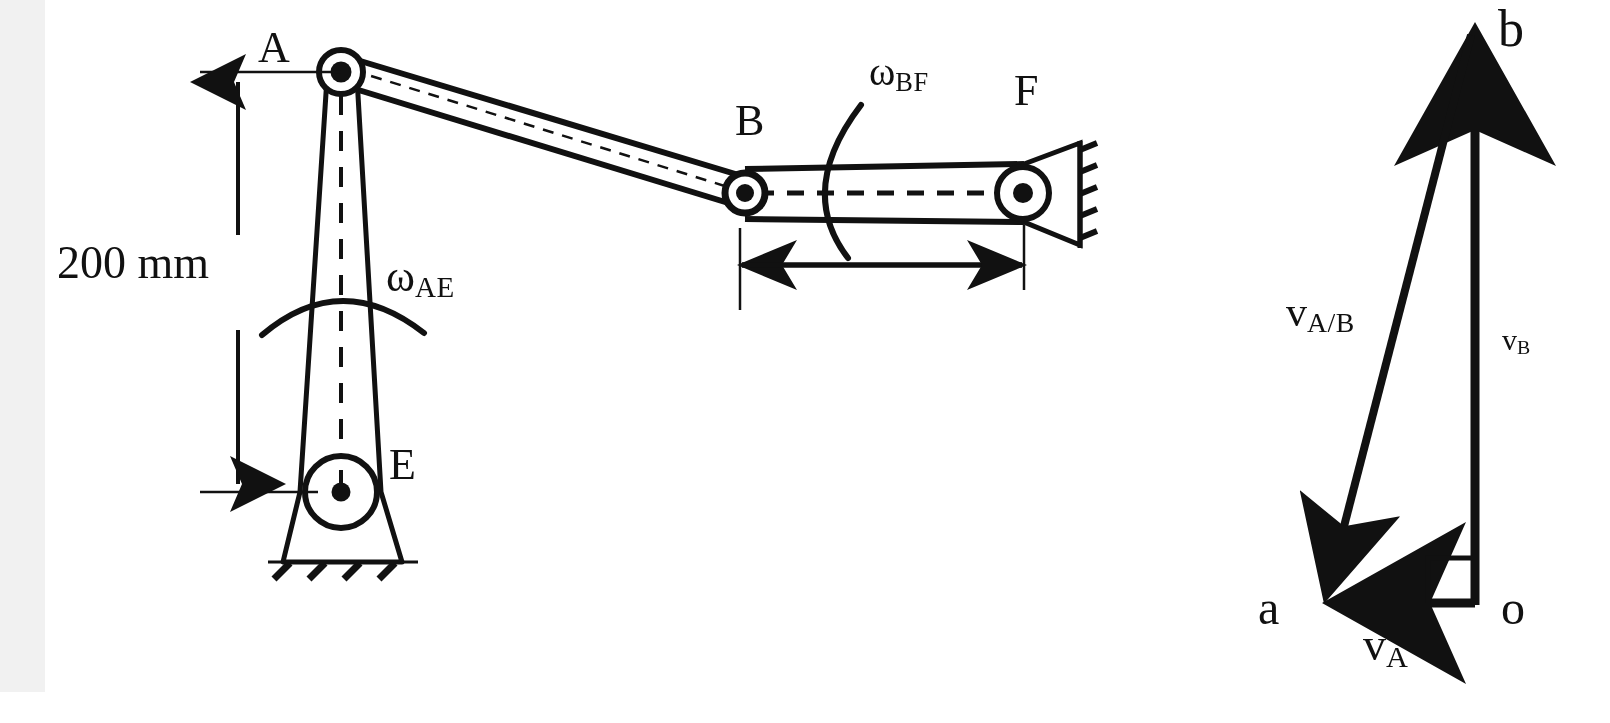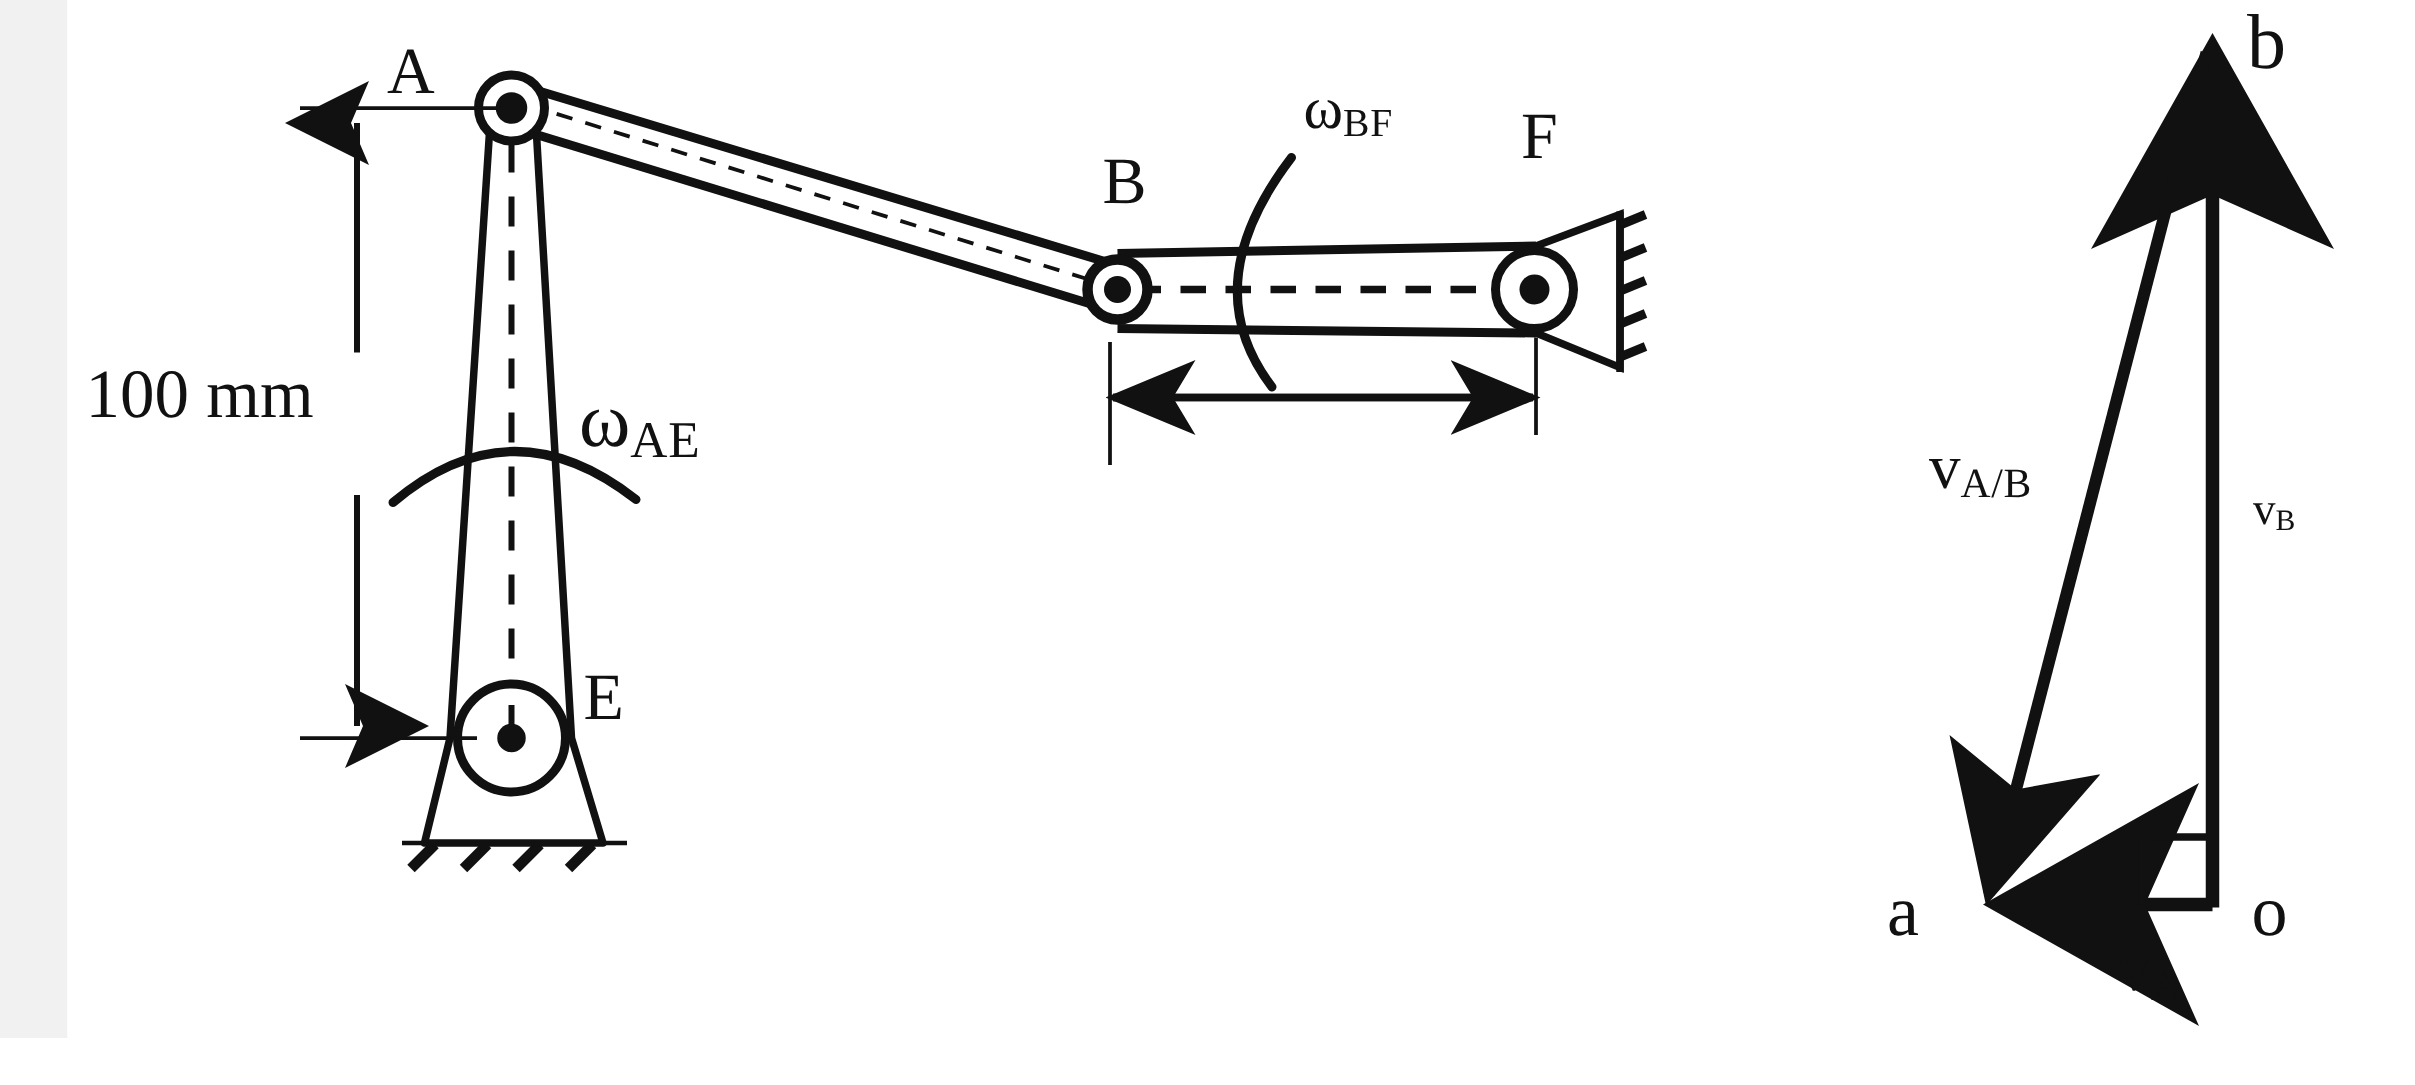--- a/index.html
+++ b/index.html
@@ -122,23 +122,23 @@
 
     <line x1="1475" y1="603" x2="1340" y2="603" stroke="#111" stroke-width="9" marker-end="url(#arrBig)"></line>
 
     <line x1="1471" y1="35" x2="1326" y2="596" stroke="#111" stroke-width="8" marker-end="url(#arrSolid)"></line>
 
     <path d="M1428,603 L1428,558 L1473,558" fill="none" stroke="#111" stroke-width="5"></path>
   </svg>
 
   <div class="lbl lbl-serif" style="left:258px;top:26px;font-size:44px;">A</div>
 
-  <div class="lbl lbl-serif" style="left:57px;top:240px;font-size:46px;">100 mm</div>
+  <div class="lbl lbl-serif" style="left:57px;top:240px;font-size:46px;">200 mm</div>
 
-  <div class="lbl lbl-serif" style="left:386px;top:255px;font-size:52px;">
+  <div class="lbl lbl-serif" style="left:386px;top:255px;font-size:44px;">
     <span>ω</span><span class="sub">AE</span>
   </div>
 
   <div class="lbl lbl-serif" style="left:389px;top:443px;font-size:44px;">E</div>
 
   <div class="lbl lbl-serif" style="left:735px;top:99px;font-size:44px;">B</div>
 
   <div class="lbl lbl-serif" style="left:869px;top:52px;font-size:40px;">
     <span>ω</span><span class="sub">BF</span>
   </div>
@@ -153,17 +153,17 @@
   </div>
 
   <div class="lbl lbl-serif" style="left:1502px;top:325px;font-size:30px;">
     <span>v</span><span class="sub">B</span>
   </div>
 
   <div class="lbl lbl-serif" style="left:1258px;top:584px;font-size:48px;">a</div>
 
   <div class="lbl lbl-serif" style="left:1501px;top:584px;font-size:48px;">o</div>
 
-  <div class="lbl lbl-serif" style="left:1363px;top:622px;font-size:46px;margin-left:48px;">
+  <div class="lbl lbl-serif" style="left:1363px;top:622px;font-size:46px;">
     <span>v</span><span class="sub">A</span>
   </div>
 
 </div>
 
 </body></html>

